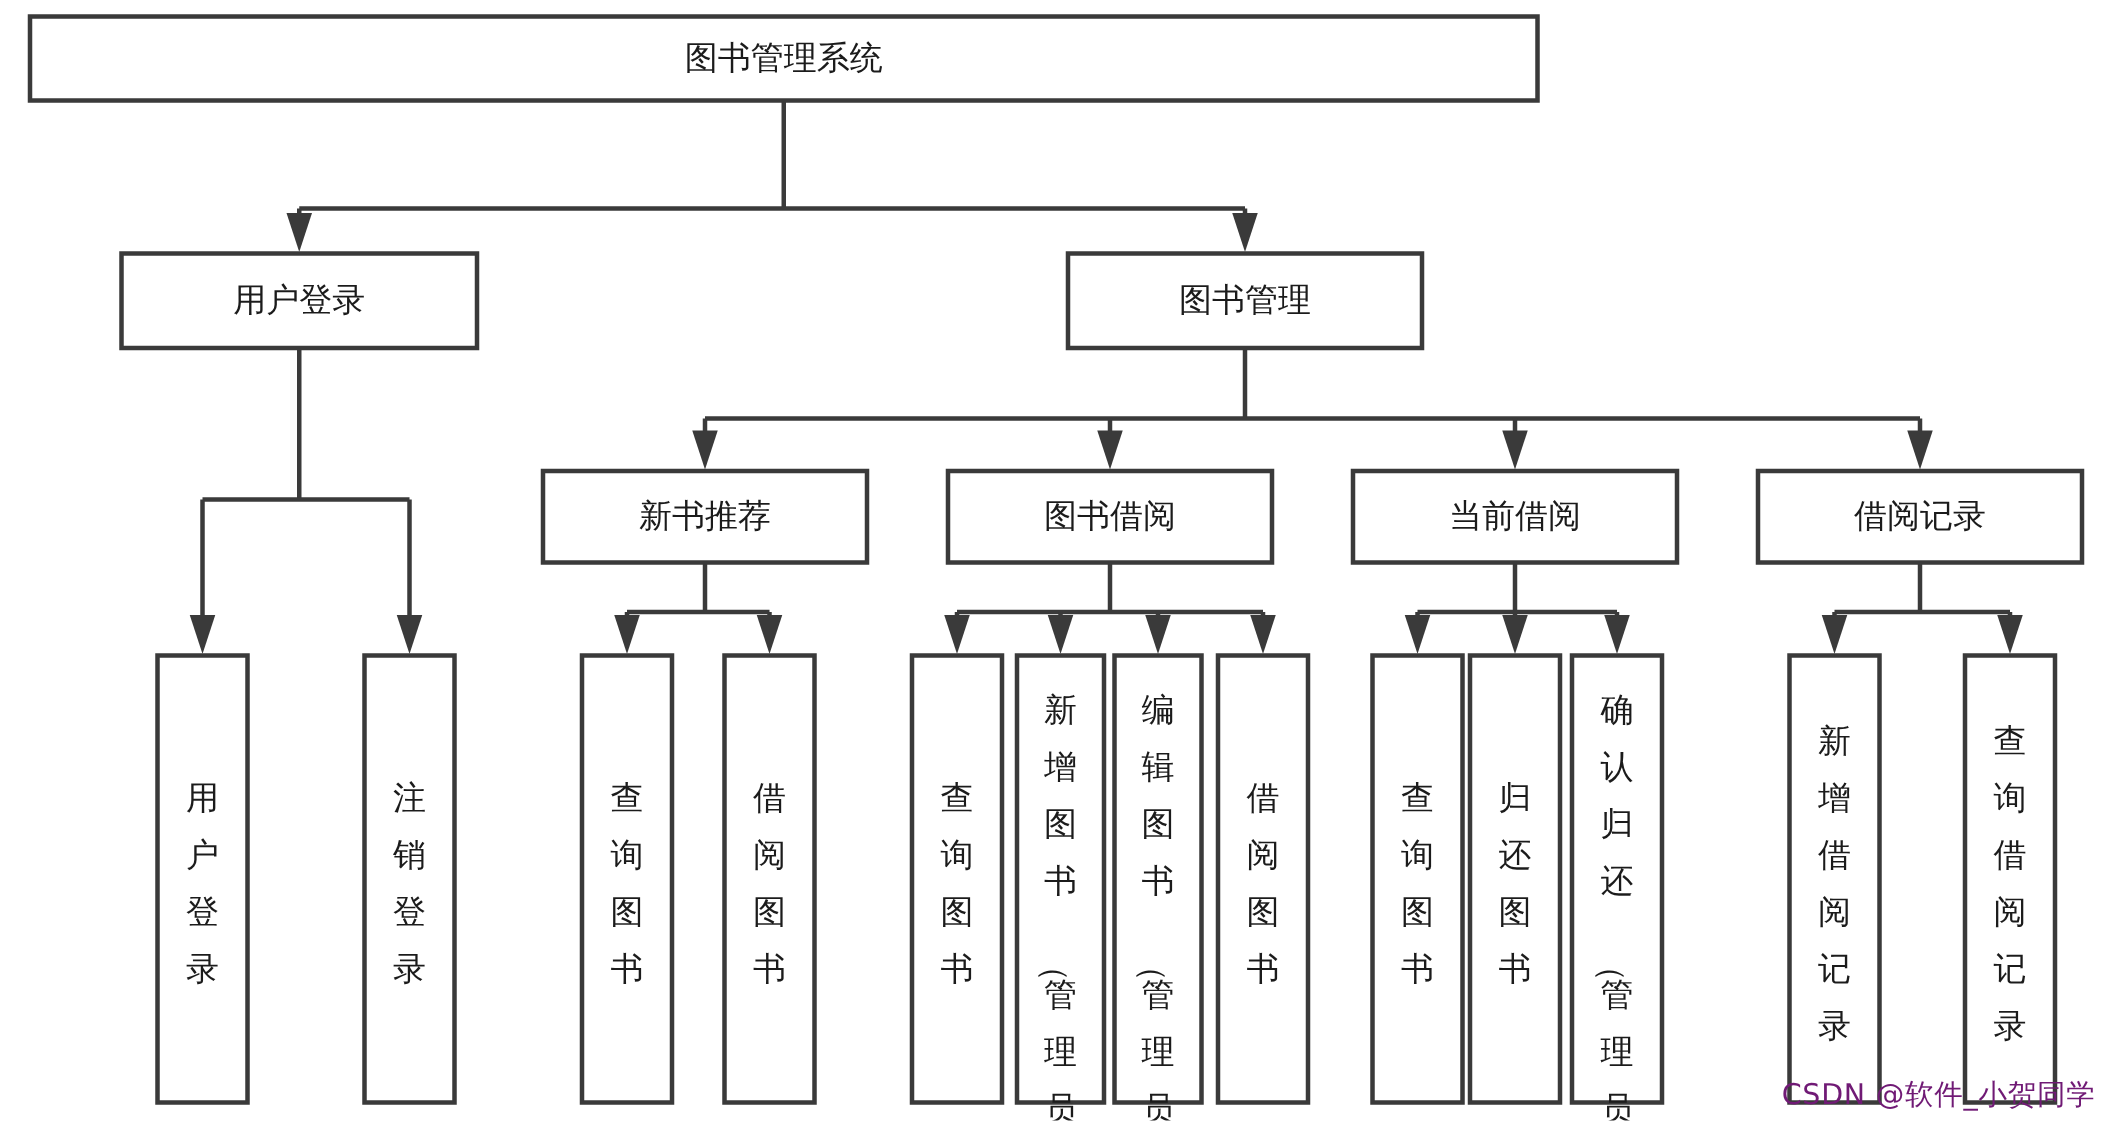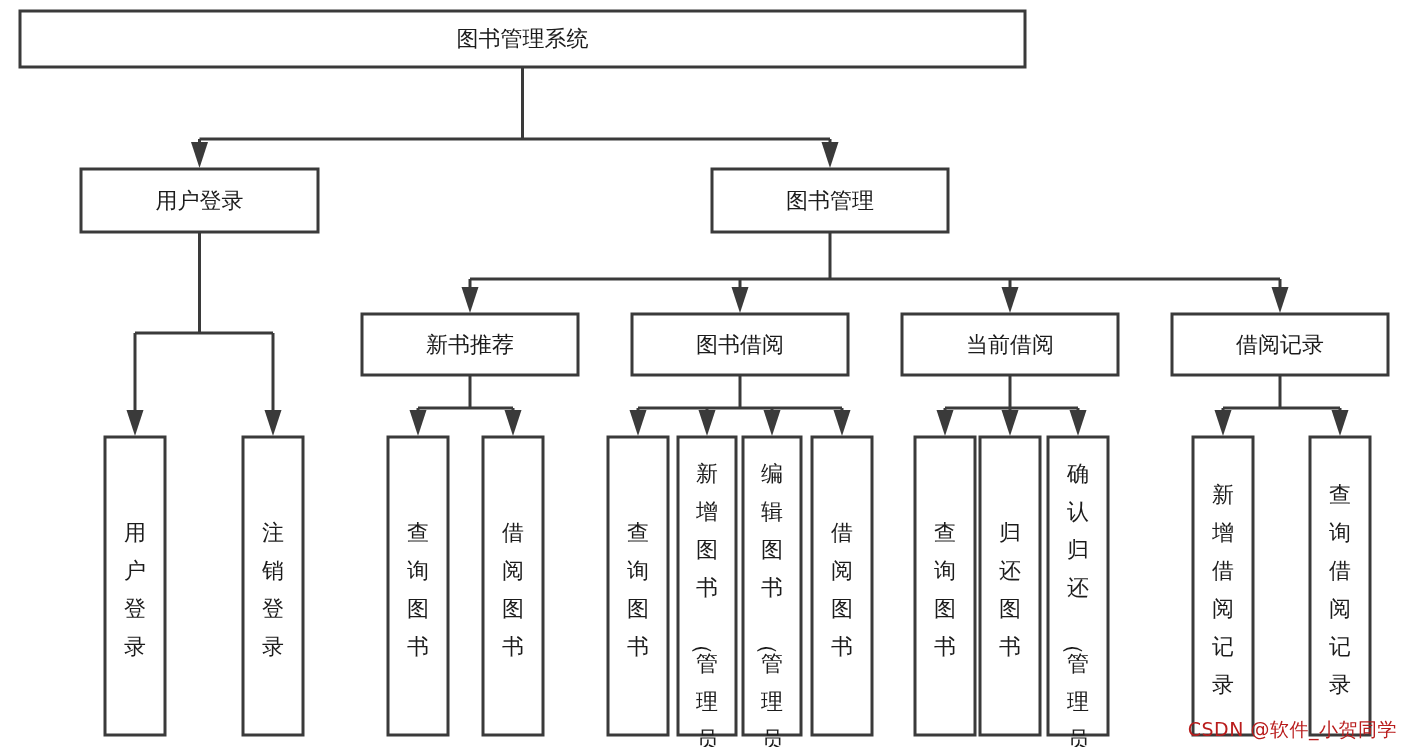--- a/index.html
+++ b/index.html
@@ -16,21 +16,21 @@
   }
   .leaf-label{
     font-family:"DejaVu Sans","Liberation Sans",sans-serif;
     font-size:22px;fill:#1b1b1b;text-anchor:middle;
   }
   .edge{stroke:#3a3a3a;stroke-width:3;fill:none;}
   .arrow-head{fill:#3a3a3a;stroke:none;}
   .watermark{
     position:absolute;right:8px;bottom:4px;
     font-family:"DejaVu Sans","Liberation Sans",sans-serif;
-    font-size:19px;color:#b91c1c;letter-spacing:.5px;
+    font-size:19px;color:#701a75;letter-spacing:.5px;
     white-space:nowrap;user-select:none;
   }
 </style>
 </head>
 <body>
 
 <svg id="canvas" viewBox="0 0 1405 747">
   <g id="edges-layer">
       <g>
         <path class="edge" d="M 522.5 67 L 522.5 139"></path>

